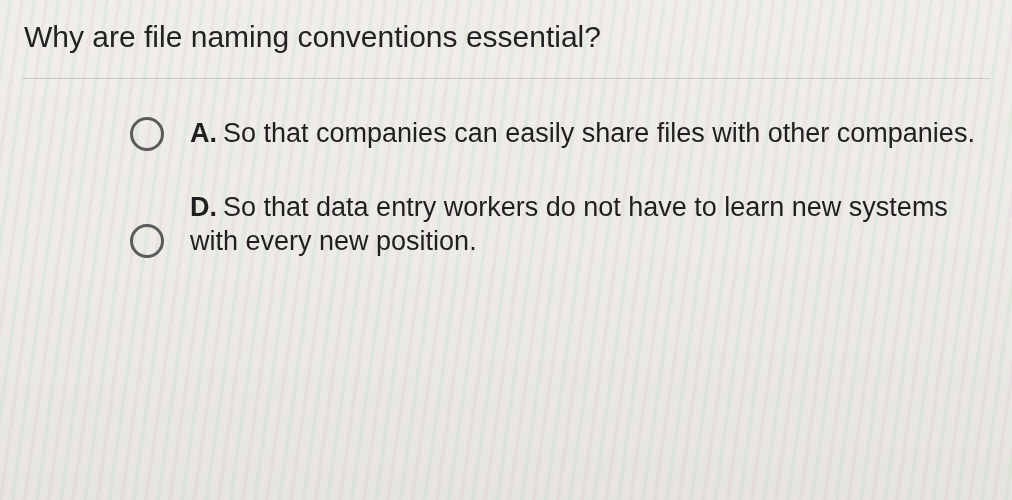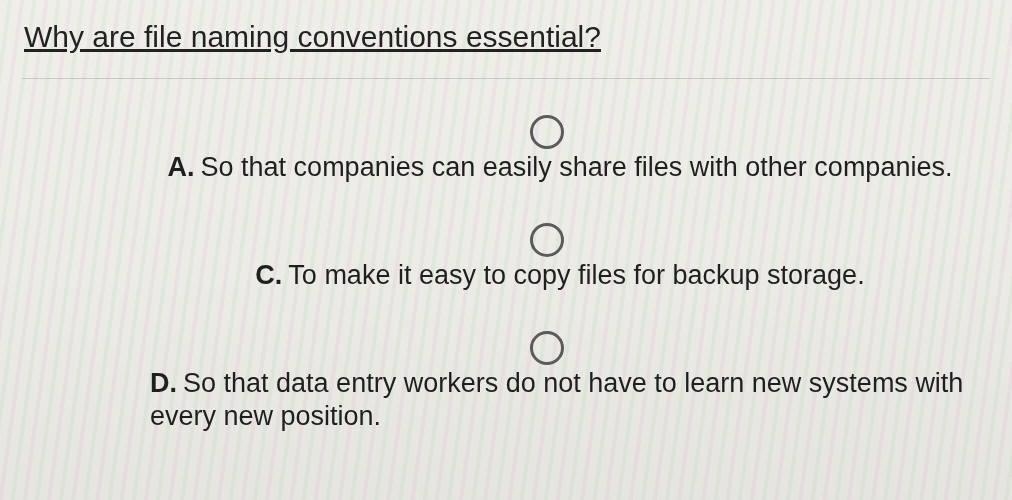--- a/index.html
+++ b/index.html
@@ -20,36 +20,34 @@
         rgba(200,120,180,0.08) 24px),
       linear-gradient(178deg,#f0eee9 0%,#ecebe6 50%,#e6e4df 100%);
     box-sizing:border-box;
     padding:20px 22px 16px 22px;
   }
   .question{
     font-size:30px;
     font-weight:400;
     color:#222;
     margin:0 0 24px 2px;
-    text-decoration:underline;
   }
   .divider{
     border:none;
     border-top:1px solid rgba(0,0,0,0.15);
     margin:0 0 36px 0;
   }
   .options{
     padding-left:108px;
   }
   .opt{
     display:flex;
-    align-items:center;
+    align-items:flex-end;
     margin-bottom:38px;
     line-height:1.25;
-    flex-direction:column;
   }
   .radio{
     flex:0 0 auto;
     width:34px;height:34px;
     border:3px solid #5b5b5b;
     border-radius:50%;
     background:transparent;
     margin:0 26px 0 0;
     padding:0;
     cursor:pointer;
@@ -75,26 +73,20 @@
 <div class="options">
 
   <div class="opt">
     <button class="radio"></button>
     <div class="opt-text">
       <b>A.</b><span>So that companies can easily share files with other companies.</span>
     </div>
   </div>
 
 
-  <div class="opt">
-    <button class="radio"></button>
-    <div class="opt-text">
-      <b>C.</b><span>To make it easy to copy files for backup storage.</span>
-    </div>
-  </div>
 
   <div class="opt" style="margin-bottom:0">
     <button class="radio"></button>
     <div class="opt-text">
       <b>D.</b><span>So that data entry workers do not have to learn new systems with every new position.</span>
     </div>
   </div>
 
 </div>
 

